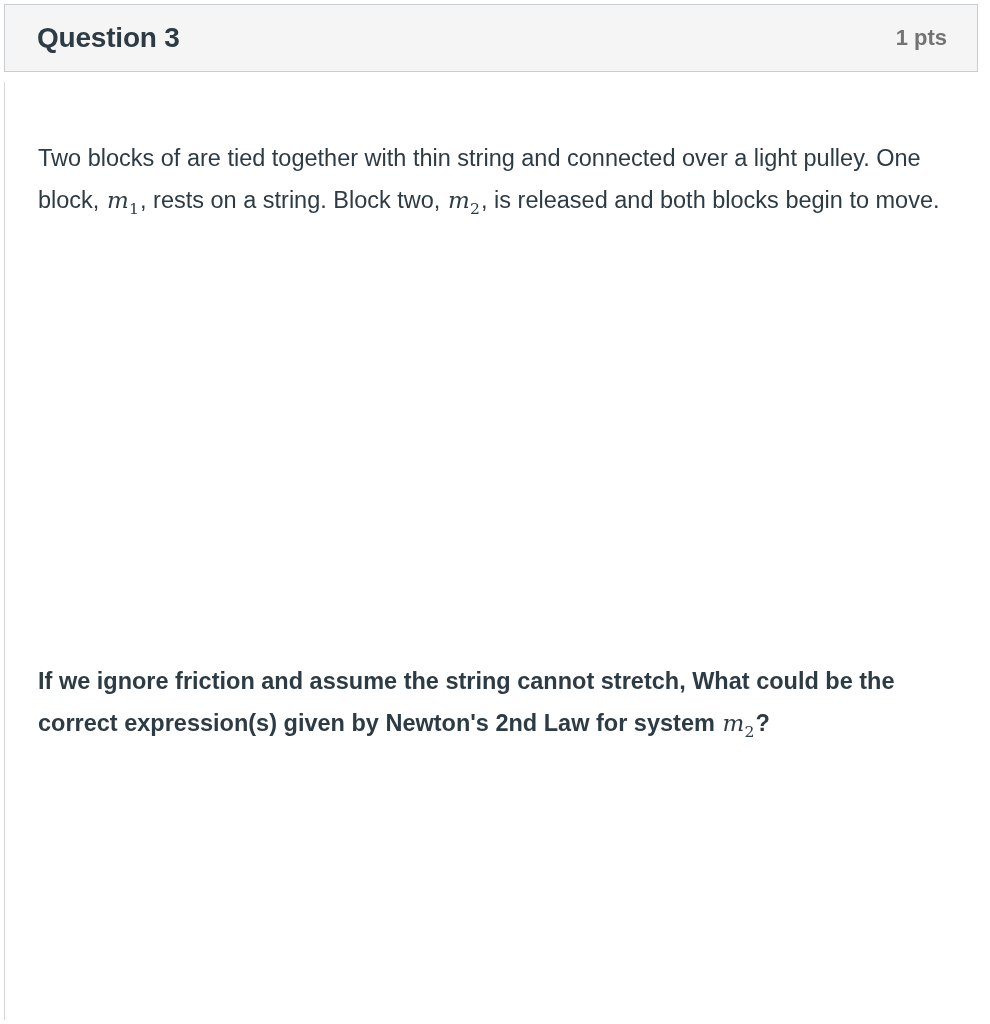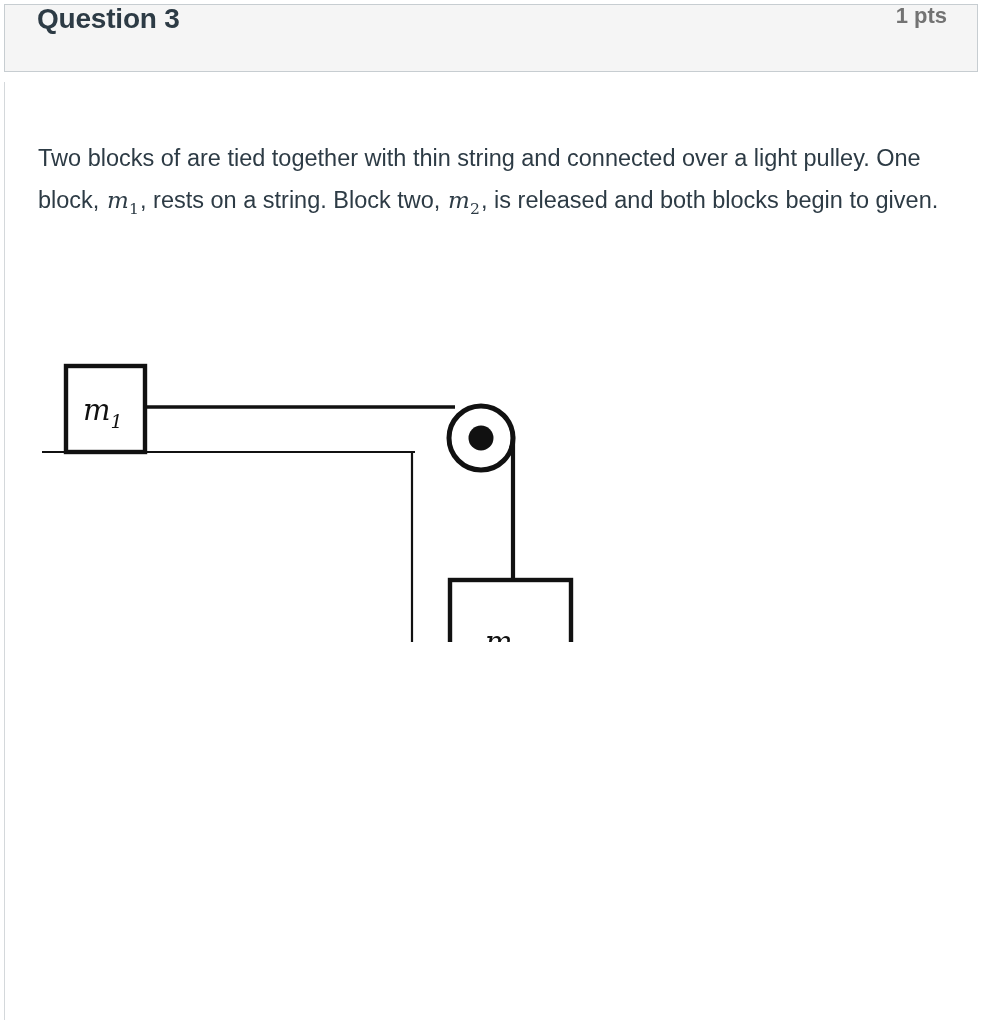--- a/index.html
+++ b/index.html
@@ -30,21 +30,21 @@
   .question-header {
     position: absolute;
     left: 4px;
     top: 4px;
     width: 974px;
     height: 68px;
     box-sizing: border-box;
     background: #f5f5f5;
     border: 1px solid #c7cdd1;
     display: flex;
-    align-items: flex-start;
+    align-items: center;
     justify-content: space-between;
     padding: 0 30px 0 32px;
   }
   .question-title {
     font-size: 28px;
     font-weight: bold;
     letter-spacing: -0.2px;
     color: #2d3b45;
     line-height: 1;
   }
@@ -139,45 +139,23 @@
 <div class="question-card">
 
   <div class="question-header">
     <span class="question-title">Question 3</span>
     <span class="question-points">1 pts</span>
   </div>
 
   <div class="question-body">
 
     <div class="prompt-text">
-      <span>Two blocks of are tied together with thin string and connected over a light pulley. One block, </span><span class="mvar"><span>m</span><sub>1</sub></span><span>, rests on a string. Block two, </span><span class="mvar"><span>m</span><sub>2</sub></span><span>, is released and both blocks begin to given.</span>
+      <span>Two blocks of are tied together with thin string and connected over a light pulley. One block, </span><span class="mvar"><span>m</span><sub>1</sub></span><span>, rests on a string. Block two, </span><span class="mvar"><span>m</span><sub>2</sub></span><span>, is released and both blocks begin to move.</span>
     </div>
 
-    <div class="figure-pulley">
-      <svg width="570" height="370" viewBox="0 0 570 370" xmlns="http://www.w3.org/2000/svg">
 
-        <line x1="7" y1="180" x2="380" y2="180" stroke="#111111" stroke-width="2.2"></line>
-
-        <line x1="377" y1="180" x2="377" y2="446" stroke="#111111" stroke-width="2.2"></line>
-
-        <line x1="110" y1="135" x2="420" y2="135" stroke="#111111" stroke-width="3.6"></line>
-
-        <rect x="31" y="94" width="79" height="86" fill="#ffffff" stroke="#111111" stroke-width="4.4"></rect>
-        <text class="blocklabel" x="48" y="148">
-          <tspan>m</tspan><tspan class="sub" dy="8">1</tspan>
-        </text>
-
-        <circle cx="446" cy="166" r="32" fill="#ffffff" stroke="#111111" stroke-width="5"></circle>
-        <circle cx="446" cy="166" r="12.5" fill="#111111" stroke="none"></circle>
-
-        <line x1="478" y1="164" x2="478" y2="310" stroke="#111111" stroke-width="4.2"></line>
-
-        <rect x="415" y="308" width="121" height="120" fill="#ffffff" stroke="#111111" stroke-width="4.4"></rect>
-        <text class="blocklabel" x="450" y="380">
-          <tspan>m</tspan><tspan class="sub" dy="8">2</tspan>
-        </text>
-      </svg>
+    <div class="prompt-text-bold">
+      <span>If we ignore friction and assume the string cannot stretch, What could be the correct expression(s) given by Newton's 2nd Law for system </span><span class="mvar"><span>m</span><sub>2</sub></span><span>?</span>
     </div>
-
 
 
   </div>
 </div>
 
 </body></html>

